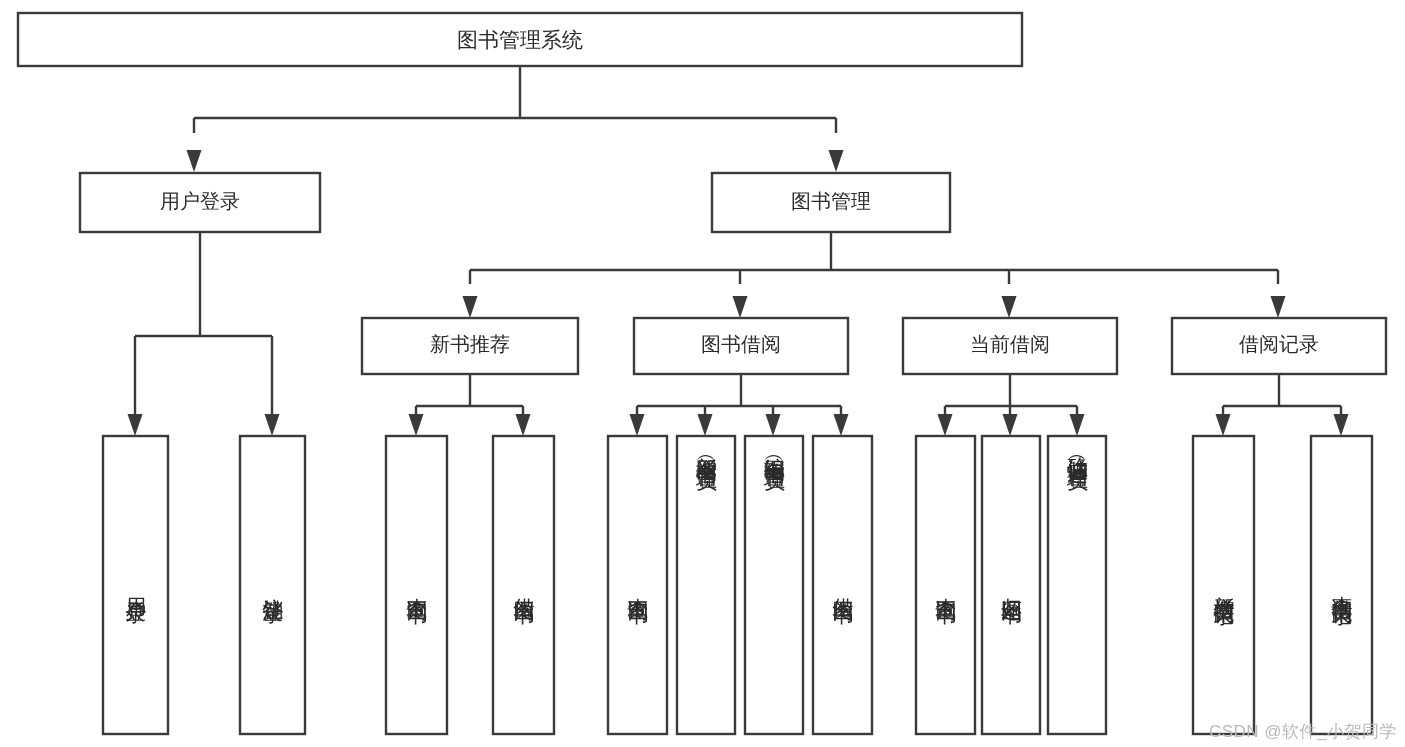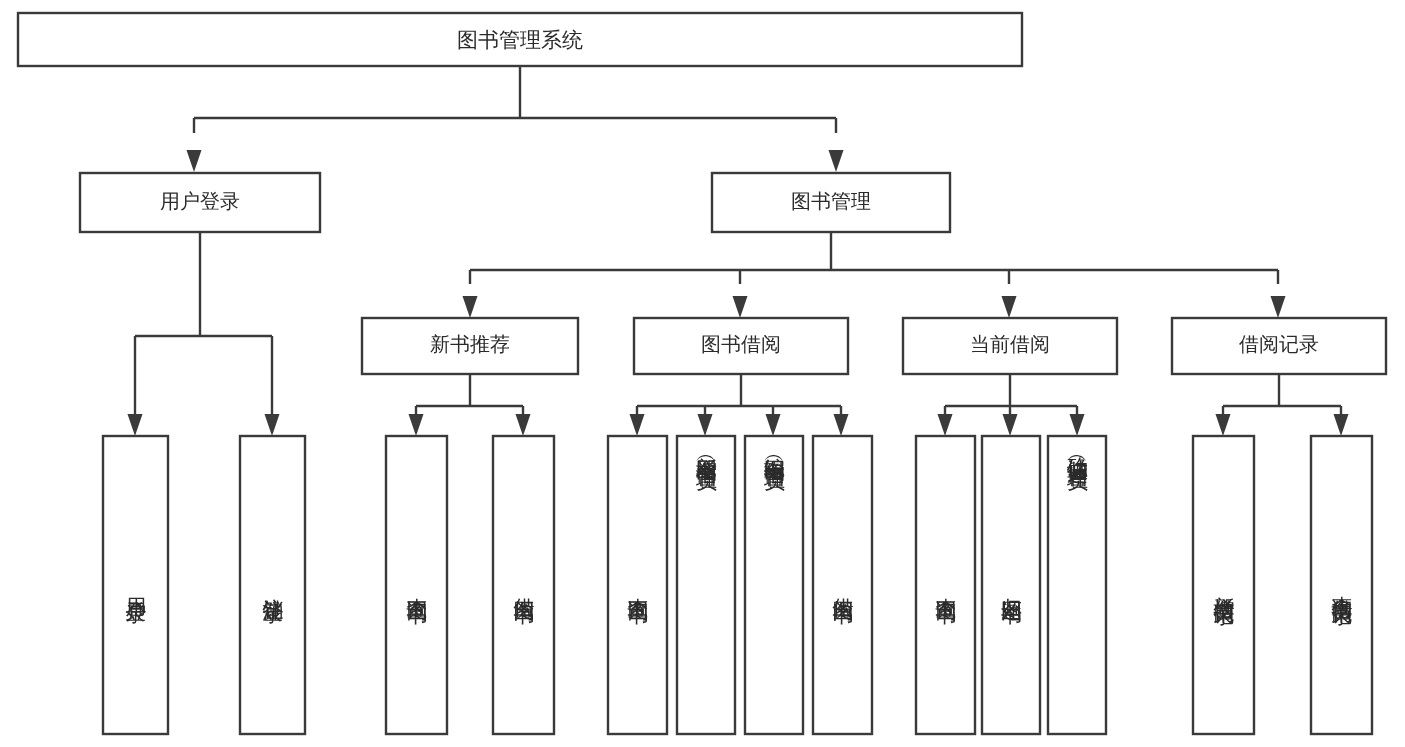--- a/index.html
+++ b/index.html
@@ -269,14 +269,15 @@
   </div>
 
   <div class="leaf-label-wrap" style="left:1193px; top:436px; width:61px; height:298px;">
     <span class="leaf-label">新增借阅记录</span>
   </div>
 
   <div class="leaf-label-wrap" style="left:1311px; top:436px; width:61px; height:298px;">
     <span class="leaf-label">查询借阅记录</span>
   </div>
 
+  <div class="watermark">CSDN @软件_小贺同学</div>
 
 </div>
 
 </body></html>

